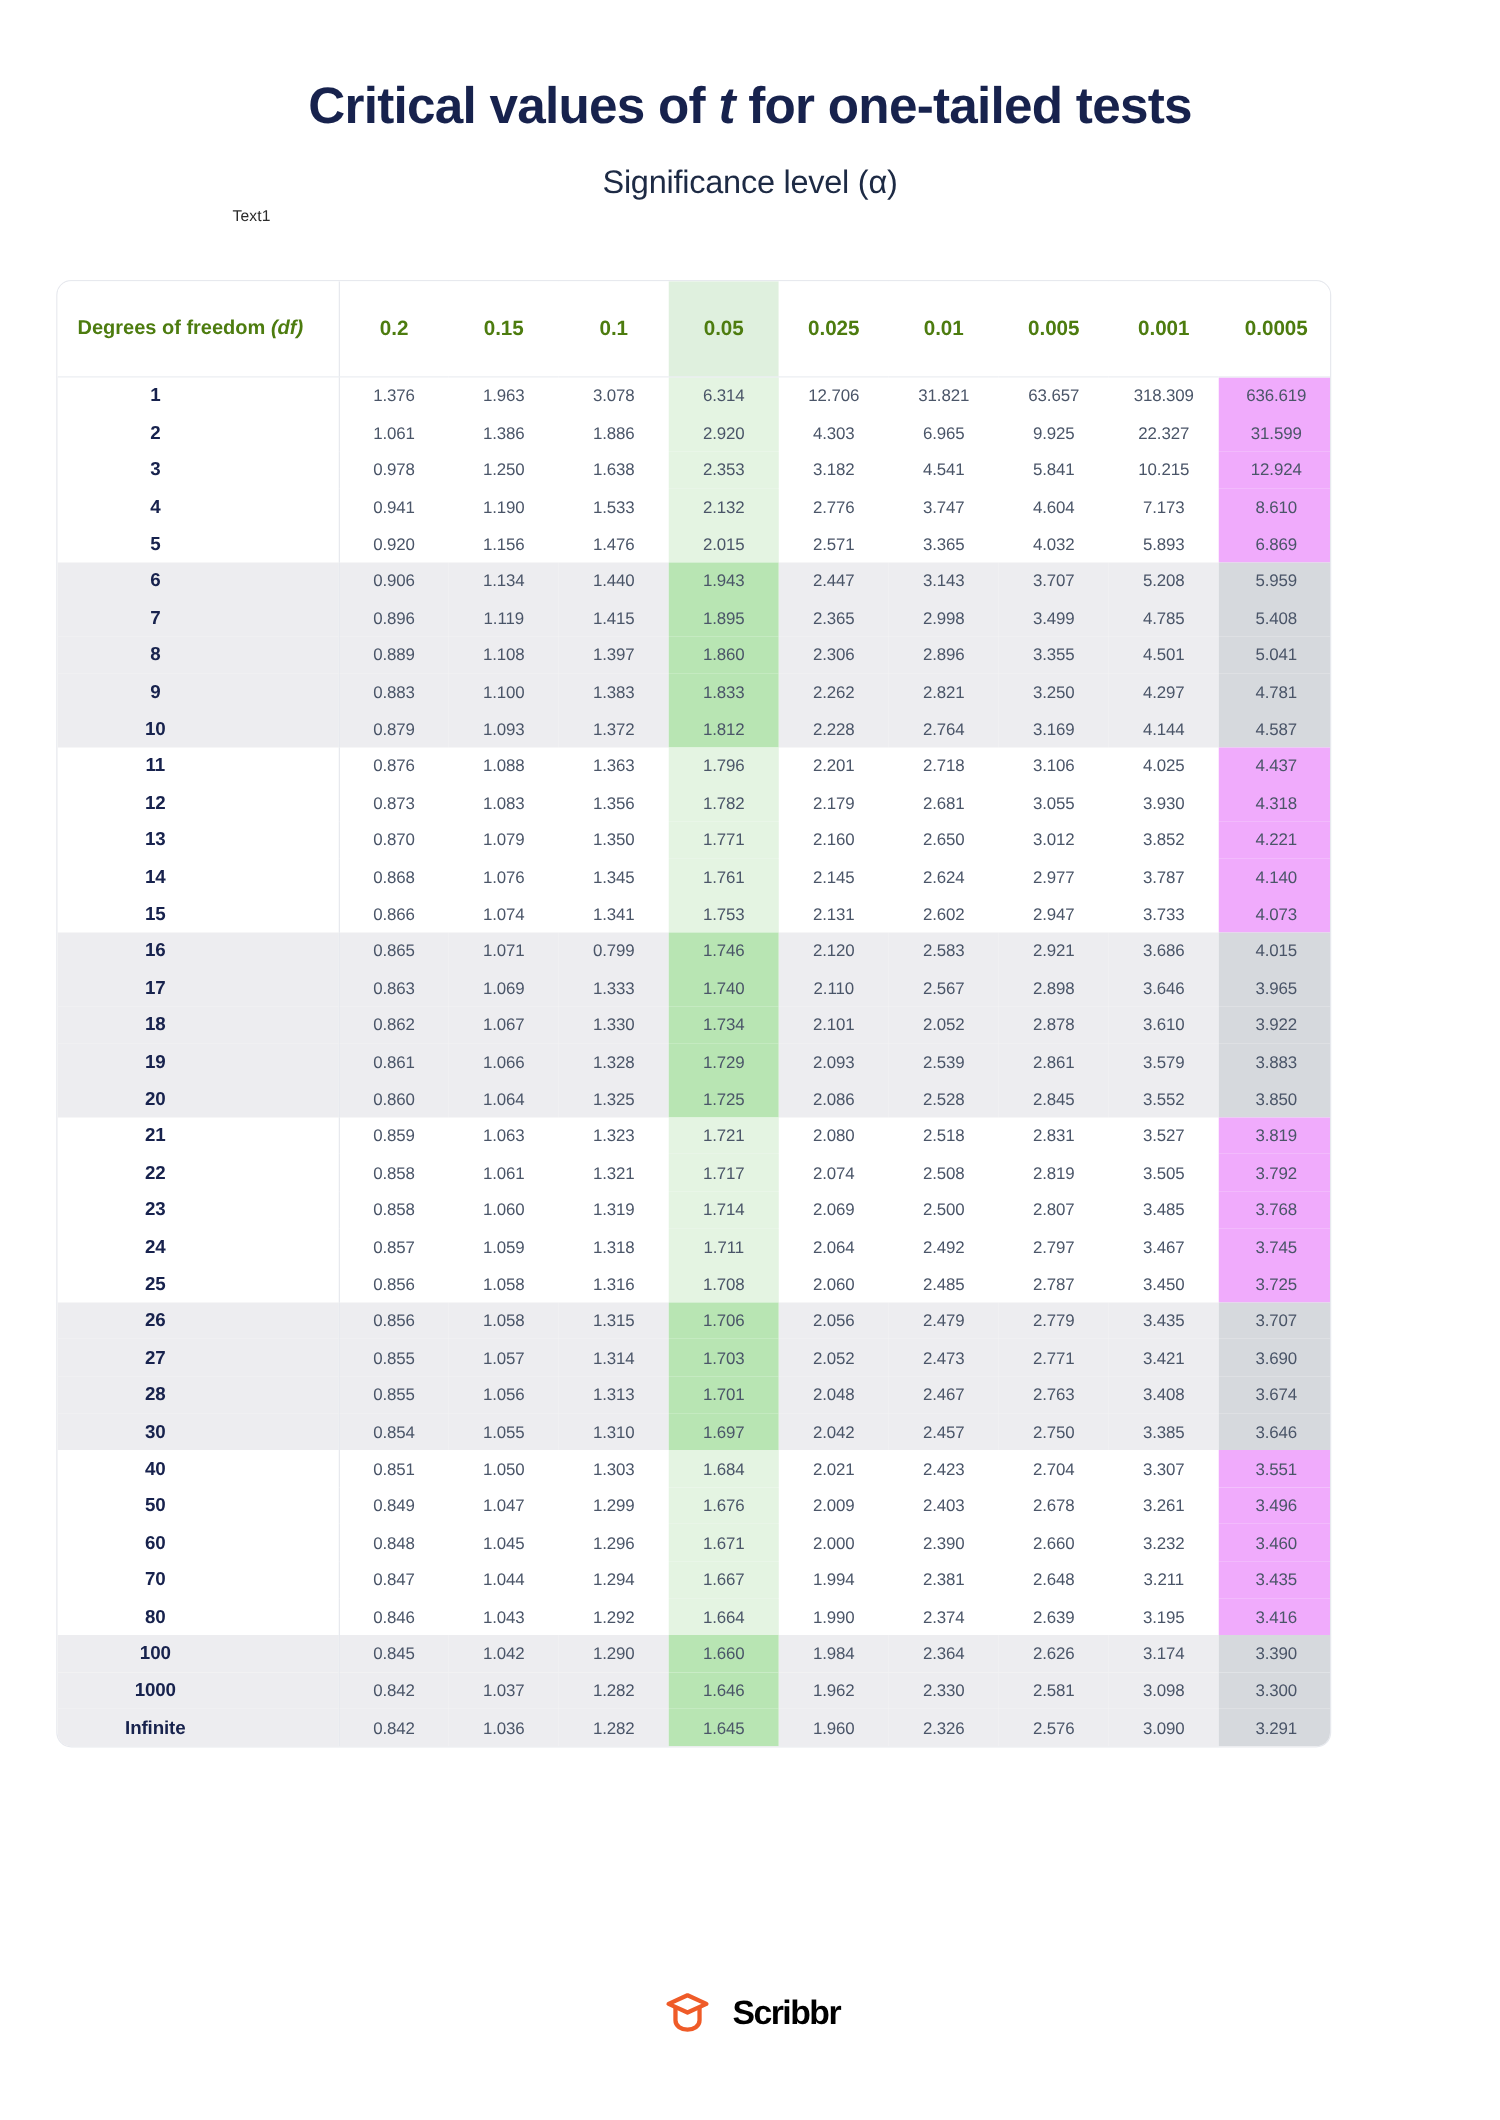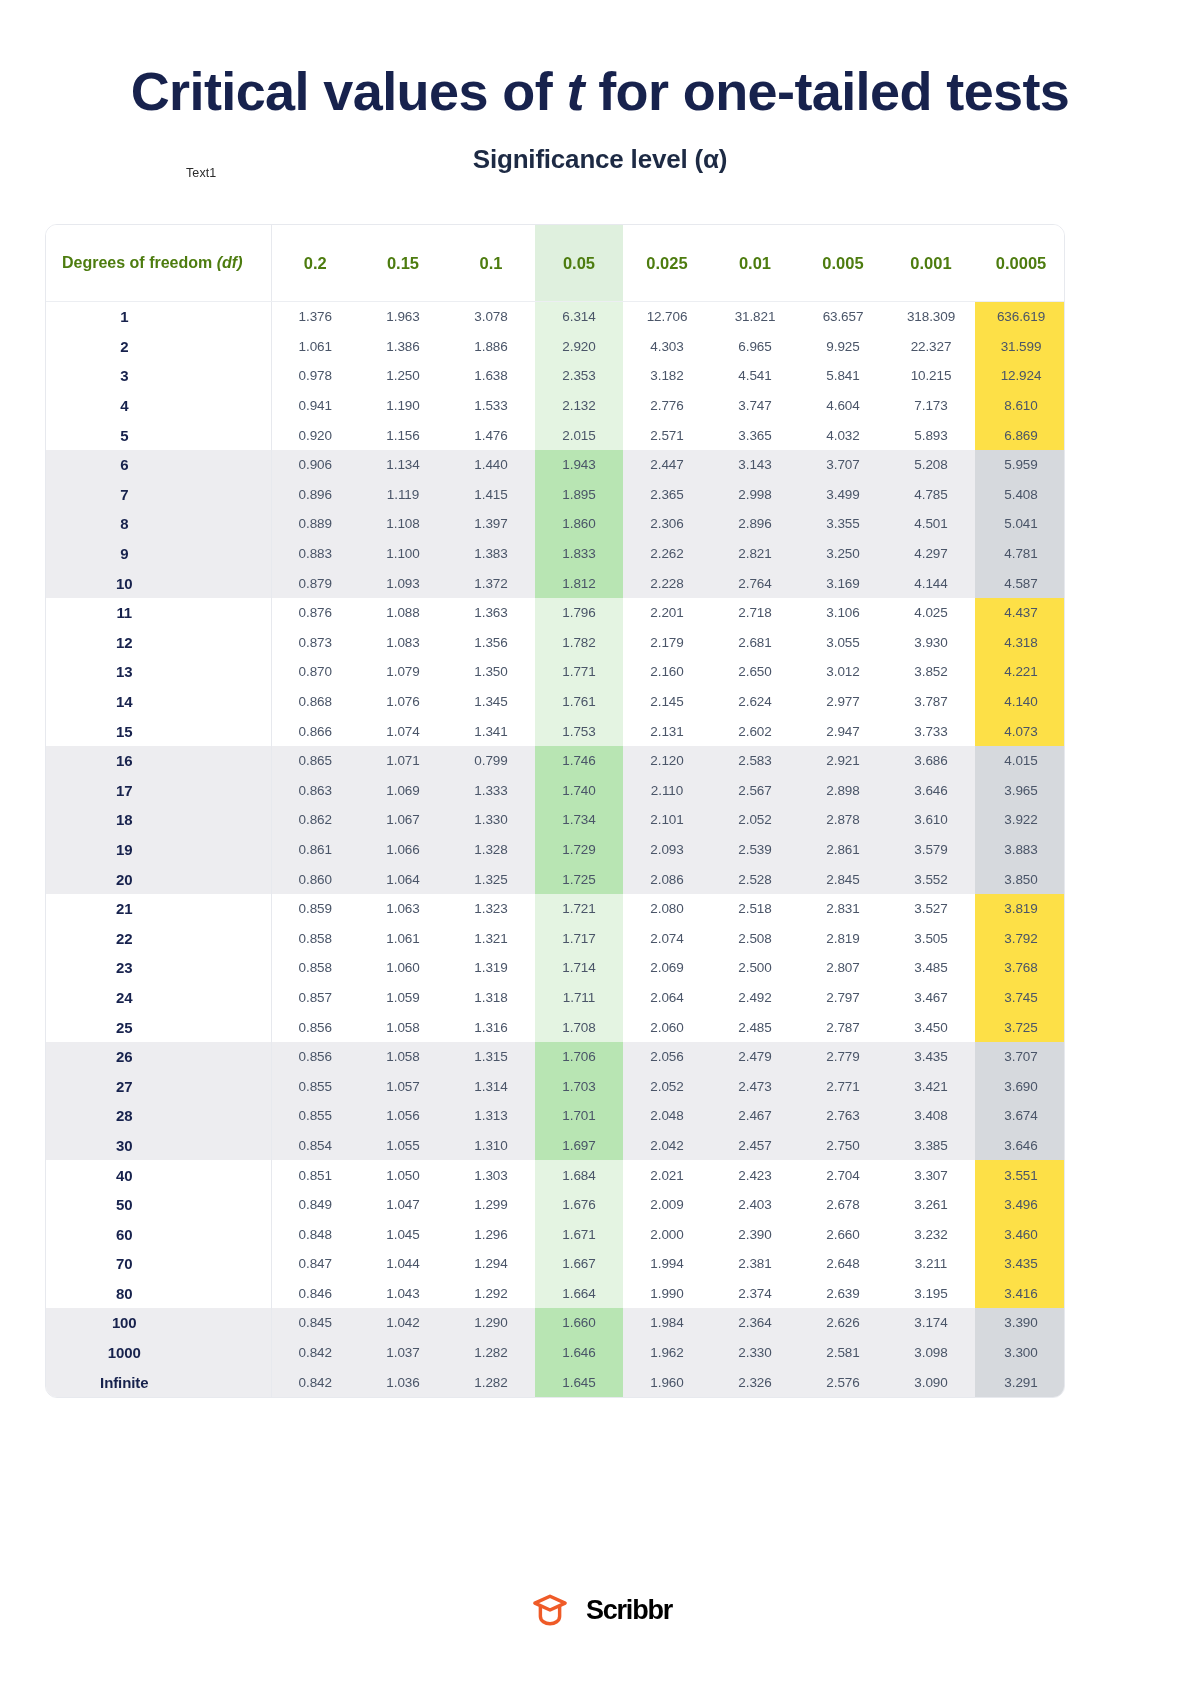--- a/index.html
+++ b/index.html
@@ -16,33 +16,33 @@
     position: relative;
     overflow: hidden;
   }
 
   
   #page-header {
     text-align: center;
     padding-top: 62px;
   }
   #doc-title {
-    font-size: 54px;
+    font-size: 41px;
     font-weight: 700;
     color: #17224d;
     letter-spacing: -0.6px;
     line-height: 1.08;
     margin: 0;
   }
   #doc-title .ital {
     font-style: italic;
   }
   #doc-subtitle {
     font-size: 26px;
-    font-weight: 700;
+    font-weight: 400;
     color: #1d2a44;
     margin: 24px 0 0 0;
     letter-spacing: -0.2px;
   }
   #stray-text {
     position: absolute;
     left: 186px;
     top: 166px;
     font-size: 12.5px;
     color: #2b2b2b;
@@ -116,21 +116,21 @@
     padding-right: 68px;
   }
 
   
   tbody tr.band td { background: #ededf0; }
   tbody tr.band td.df-cell { background: #ededf0; }
 
   tbody td.col-hl      { background: #e4f4e2; }
   tbody tr.band td.col-hl { background: #b8e5b3; }
 
-  tbody td.col-last    { background: #fde047; }
+  tbody td.col-last    { background: #f0abfc; }
   tbody tr.band td.col-last { background: #d6d9dd; }
 
   tbody tr:last-child td { border-bottom: none; }
 
   
   #footer-logo {
     position: absolute;
     left: 0;
     top: 1588px;
     width: 1200px;

